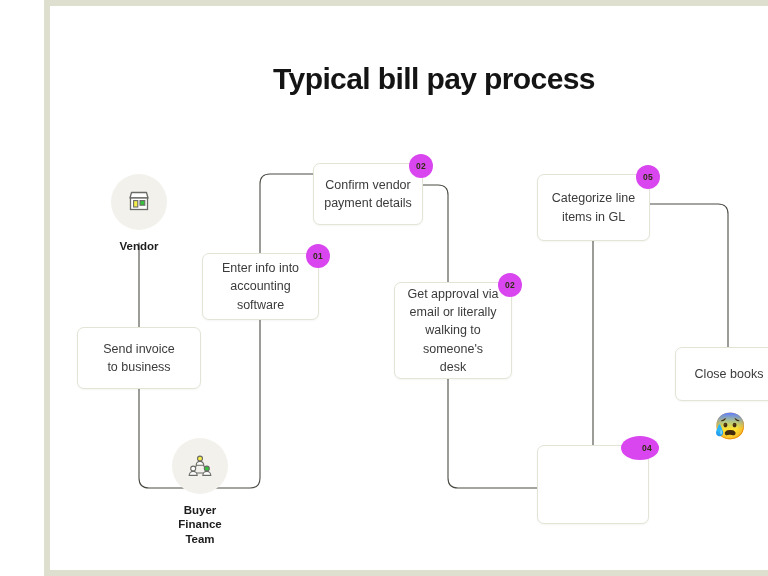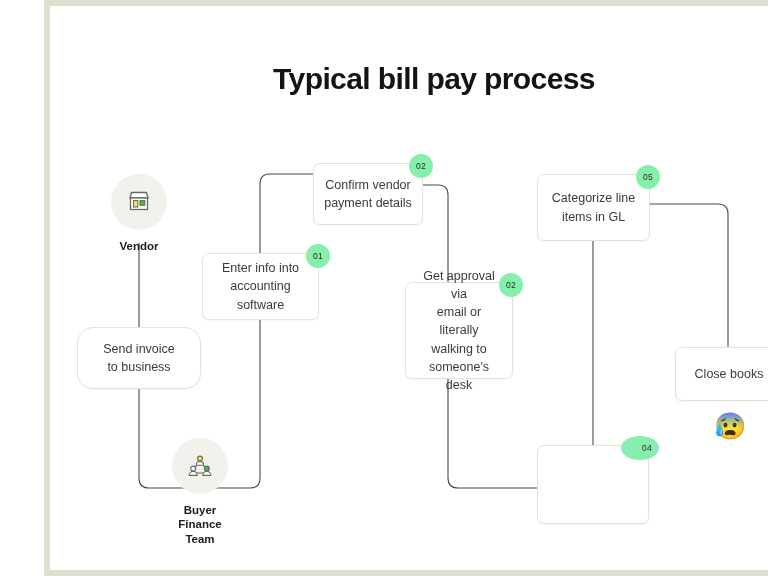--- a/index.html
+++ b/index.html
@@ -58,24 +58,24 @@
     line-height: 1.45;
     padding: 6px 10px;
     font-family: "Liberation Sans", sans-serif;
   }
   .node .label { display: block; white-space: pre-line; }
   .badge {
     position: absolute;
     width: 24px;
     height: 24px;
     border-radius: 50%;
-    background: #86efac;
+    background: #d946ef;
     color: #2e2e12;
     font-size: 8.5px;
-    font-weight: 400;
+    font-weight: 700;
     letter-spacing: 0.2px;
     display: flex;
     align-items: center;
     justify-content: center;
     font-family: "Liberation Sans", sans-serif;
   }
   .actor {
     position: absolute;
     display: flex;
     flex-direction: column;
@@ -153,38 +153,38 @@
       <svg width="30" height="30" viewBox="0 0 30 30">
         <path d="M7.5 5.5 L22.5 5.5 L24 11 L6 11 Z" fill="#ffffff" stroke="#6a6a66" stroke-width="1.3" stroke-linejoin="round"></path>
         <rect x="6.5" y="11" width="17" height="11.5" fill="#ffffff" stroke="#6a6a66" stroke-width="1.3"></rect>
         <rect x="9.6" y="13.6" width="4.2" height="6.4" fill="#f5ee4a" stroke="#6a6a66" stroke-width="1.1"></rect>
         <rect x="16" y="13.6" width="4.8" height="4.6" fill="#35c23c" stroke="#6a6a66" stroke-width="1.1"></rect>
       </svg>
     </div>
     <div class="actor-label">Vendor</div>
   </div>
 
-  <div class="node" style="left:27px; top:321px; width:124px; height:62px;border-radius:16px;">
+  <div class="node" style="left:27px; top:321px; width:124px; height:62px;">
     <span class="label">Send invoice
 to business</span>
   </div>
 
   <div class="node" style="left:152px; top:247px; width:117px; height:67px;">
     <span class="label">Enter info into
 accounting software</span>
     <span class="badge" style="right:-12px; top:-10px;text-align:center;">01</span>
   </div>
 
   <div class="node" style="left:263px; top:157px; width:110px; height:62px;">
     <span class="label">Confirm vendor
 payment details</span>
     <span class="badge" style="right:-11px; top:-10px;">02</span>
   </div>
 
-  <div class="node" style="left:355px; top:276px; width:108px; height:97px;">
+  <div class="node" style="left:344px; top:276px; width:118px; height:97px;">
     <span class="label">Get approval via
 email or literally
 walking to someone's
 desk</span>
     <span class="badge" style="right:-11px; top:-10px;">02</span>
   </div>
 
   <div class="node" style="left:487px; top:439px; width:112px; height:79px;">
     <span class="badge" style="right:-11px; top:-10px;padding-left:14px;">04</span>
   </div>

